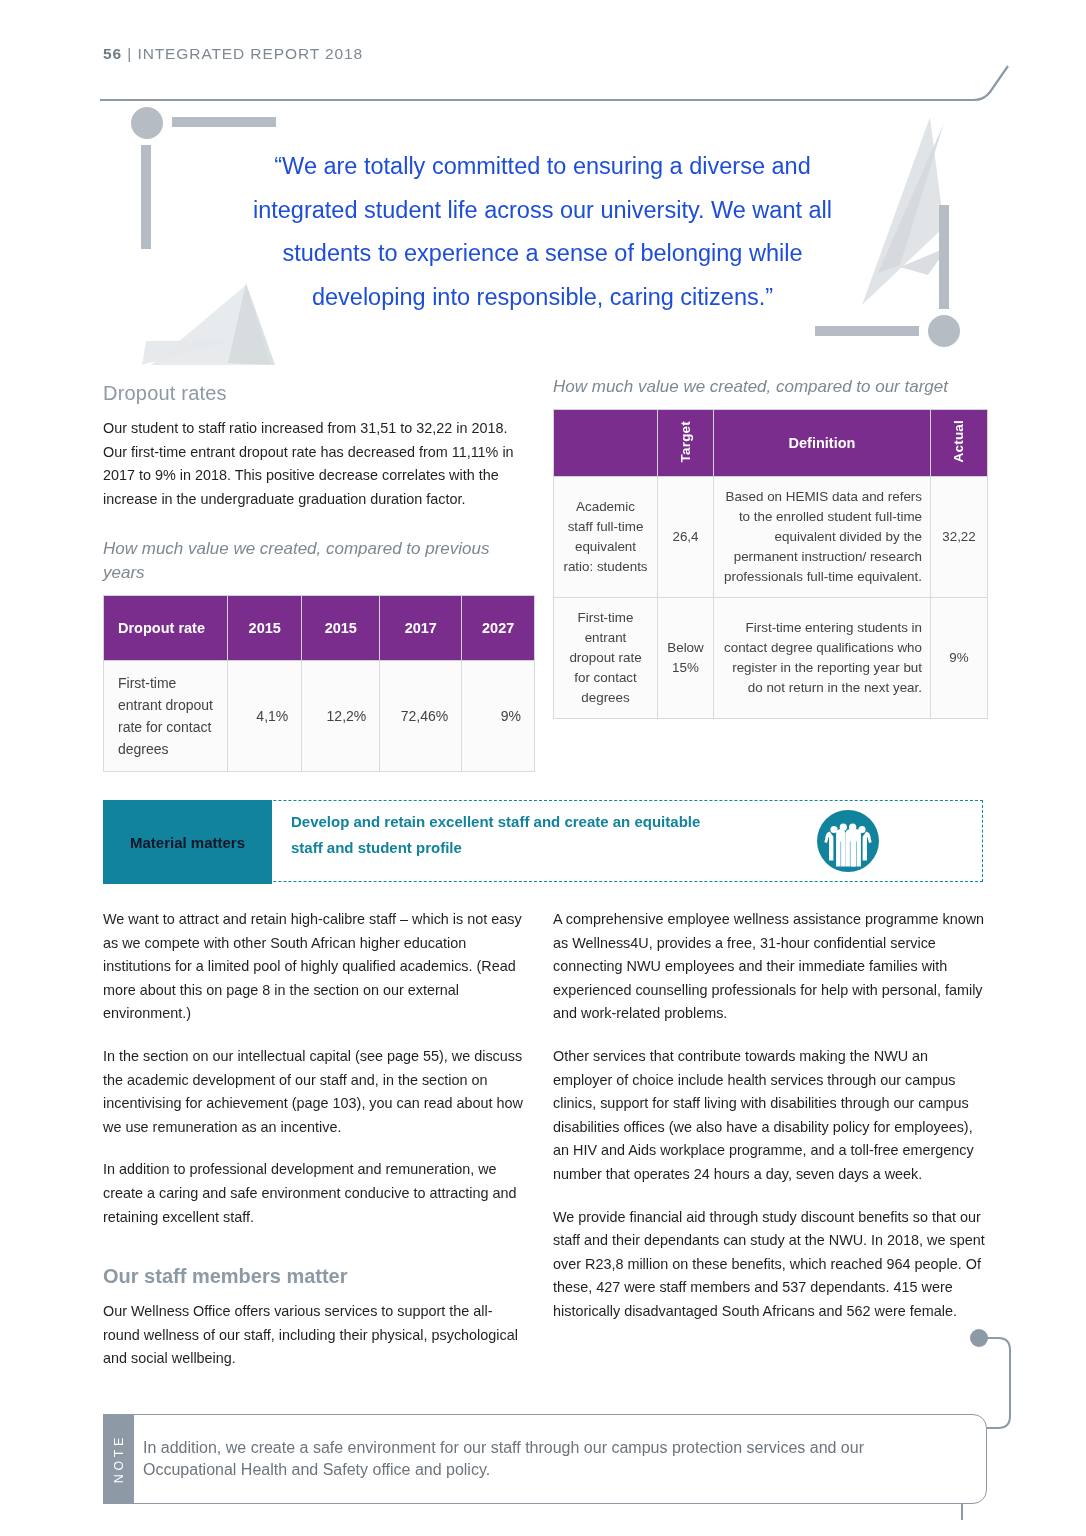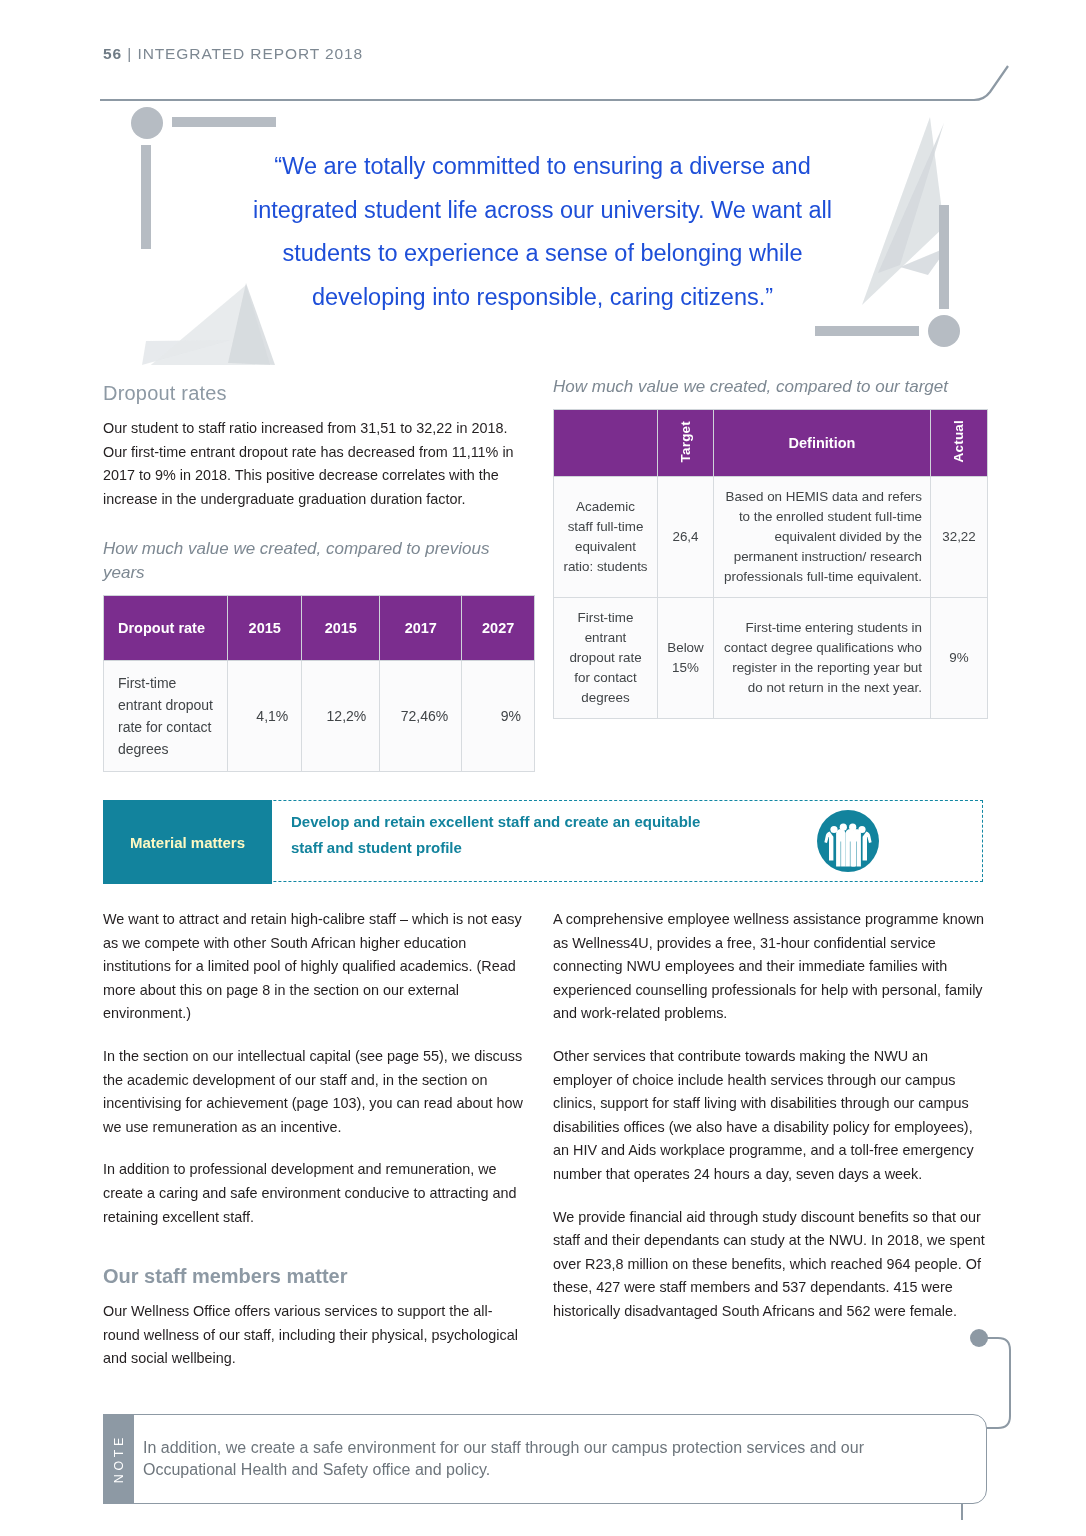--- a/index.html
+++ b/index.html
@@ -175,21 +175,21 @@
     width: 880px; height: 82px;
     border: 1.6px dashed #1187a3;
     box-sizing: border-box;
   }
   .mm-tag {
     position: absolute;
     left: 0; top: 0;
     width: 169px;
     height: 84px;
     background: #12839d;
-    color: #fef9c3;
+    color: #0f172a;
     display: flex;
     align-items: center;
     justify-content: center;
     font-size: 15px;
     font-weight: 700;
     box-sizing: border-box;
   }
   .mm-title {
     position: absolute;
     left: 188px;

